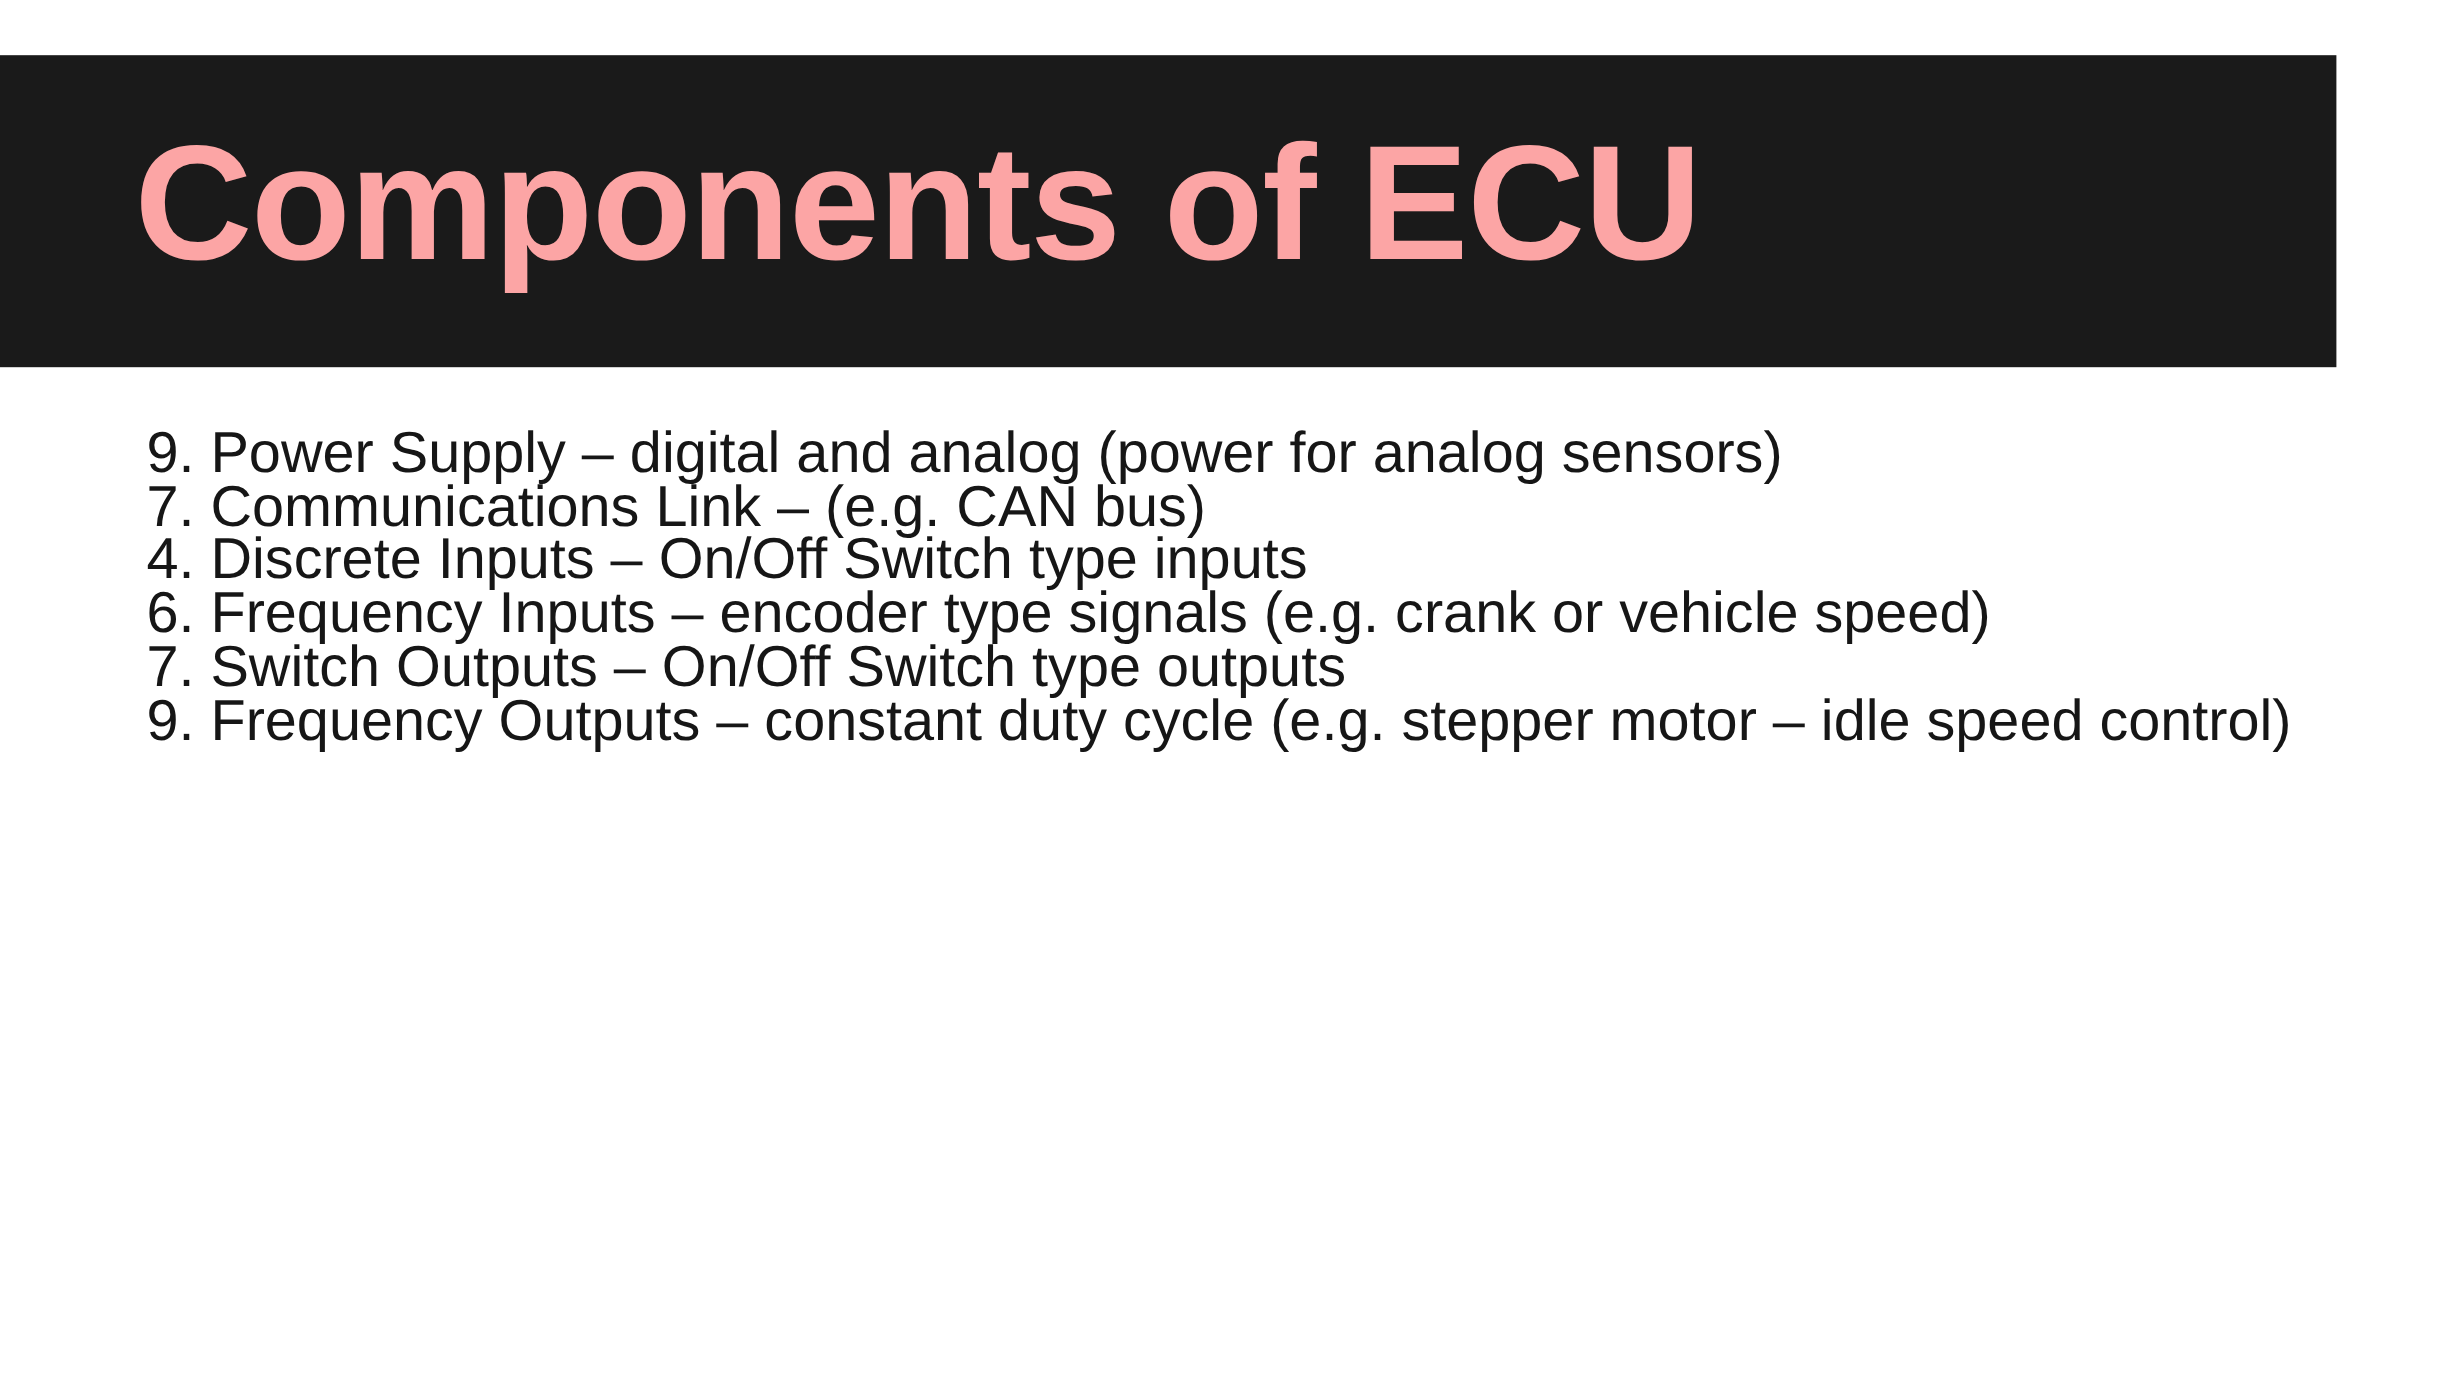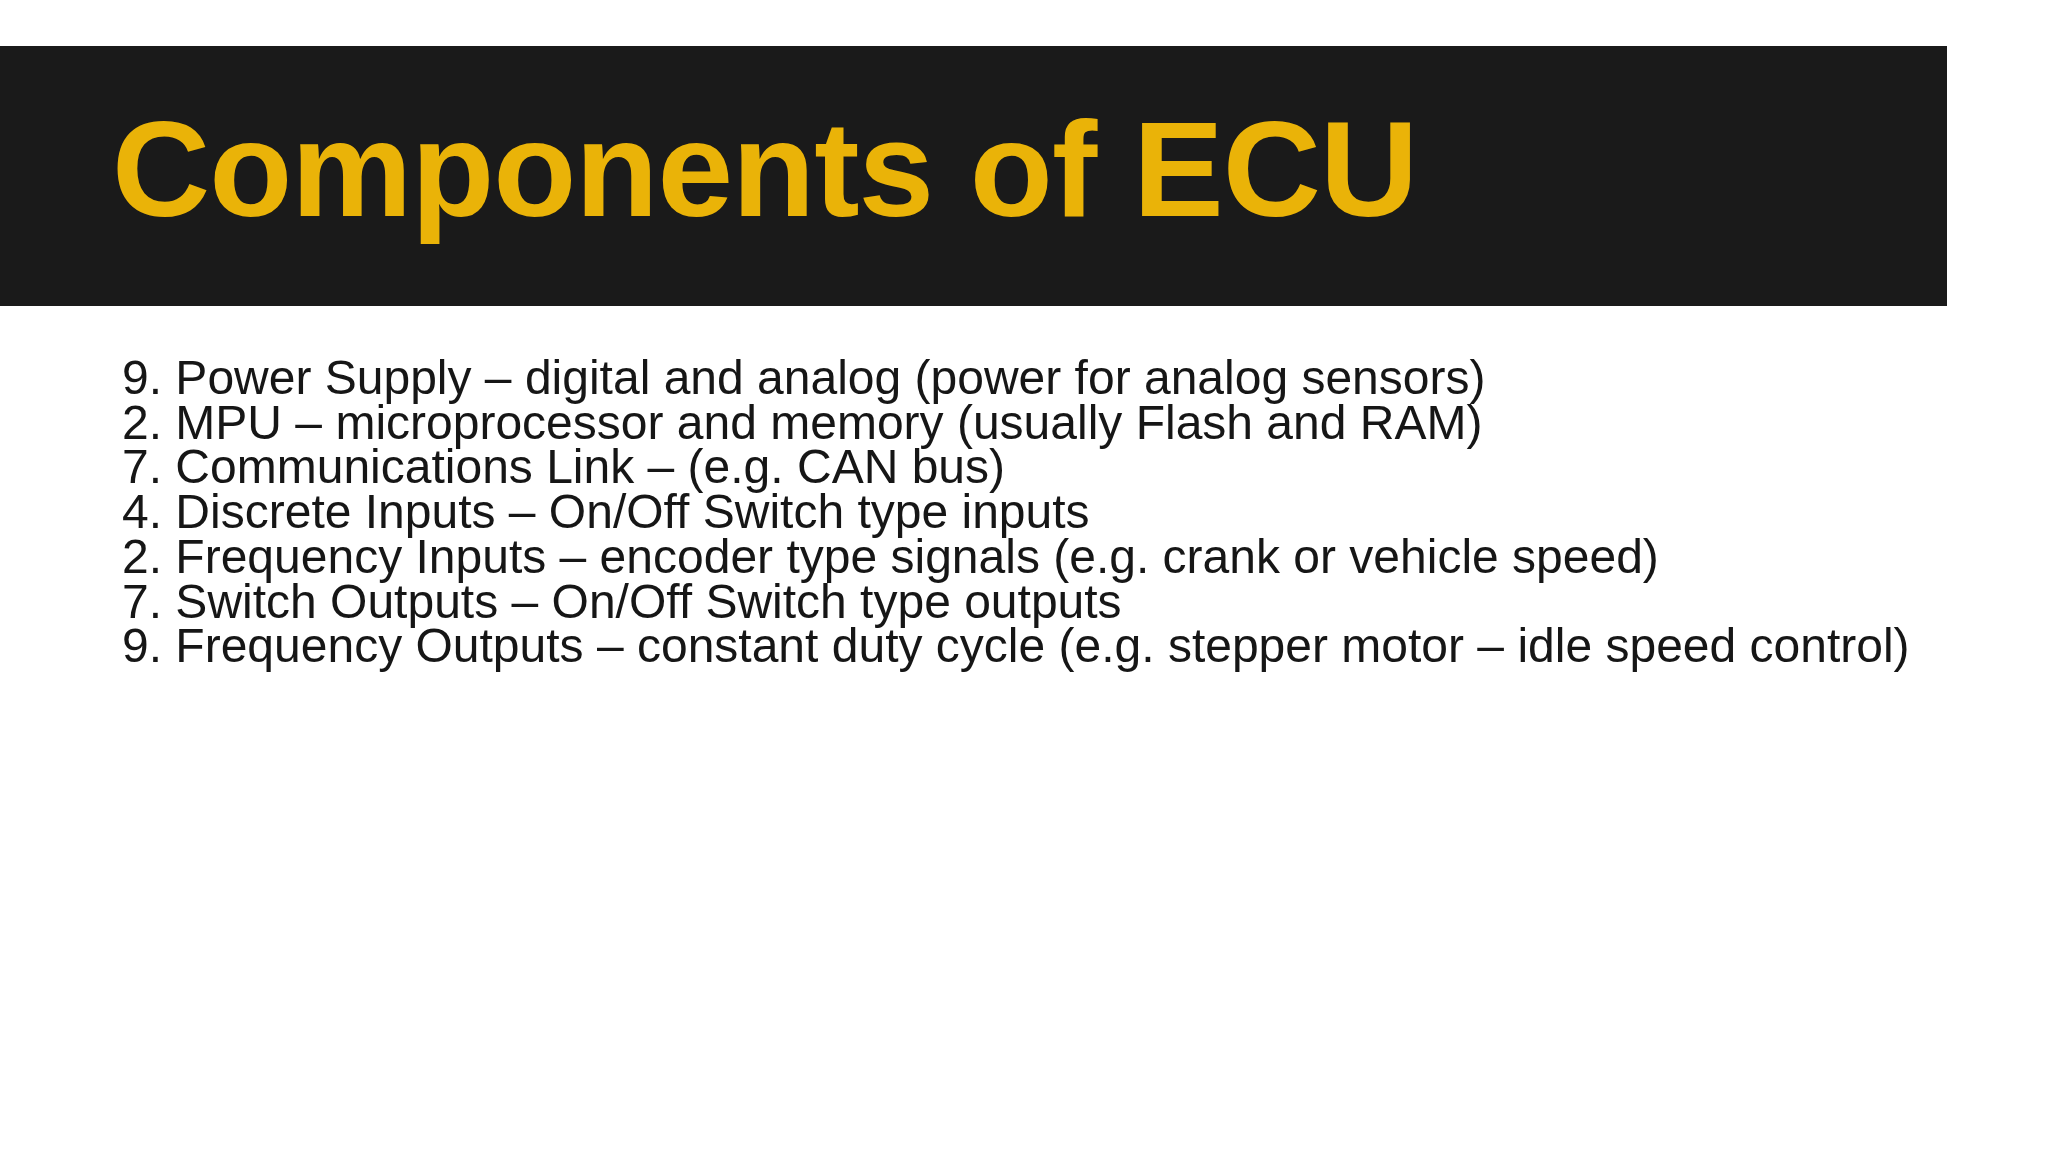--- a/index.html
+++ b/index.html
@@ -31,21 +31,21 @@
     height: 260px;
     background: #1a1a1a;
     overflow: hidden;
   }
 
   #title-text {
     position: absolute;
     left: 112px;
     top: 43px;
     margin: 0;
-    color: #eab308;
+    color: #fca5a5;
     font-family: "Liberation Sans", sans-serif;
     font-weight: bold;
     font-size: 136px;
     line-height: 160px;
     letter-spacing: -1px;
     white-space: nowrap;
   }
 
   
   #body-block {
@@ -70,21 +70,20 @@
 <body>
 
 <div id="slide">
 
   <div id="title-bar">
     <h1 id="title-text">Components of ECU</h1>
   </div>
 
   <div id="body-block">
     <p class="body-line">9. Power Supply – digital and analog (power for analog sensors)</p>
-    <p class="body-line">2. MPU – microprocessor and memory (usually Flash and RAM)</p>
     <p class="body-line">7. Communications Link – (e.g. CAN bus)</p>
     <p class="body-line">4. Discrete Inputs – On/Off Switch type inputs</p>
-    <p class="body-line">2. Frequency Inputs – encoder type signals (e.g. crank or vehicle speed)</p>
+    <p class="body-line">6. Frequency Inputs – encoder type signals (e.g. crank or vehicle speed)</p>
     <p class="body-line">7. Switch Outputs – On/Off Switch type outputs</p>
     <p class="body-line">9. Frequency Outputs – constant duty cycle (e.g. stepper motor – idle speed control)</p>
   </div>
 
 </div>
 
 </body></html>

